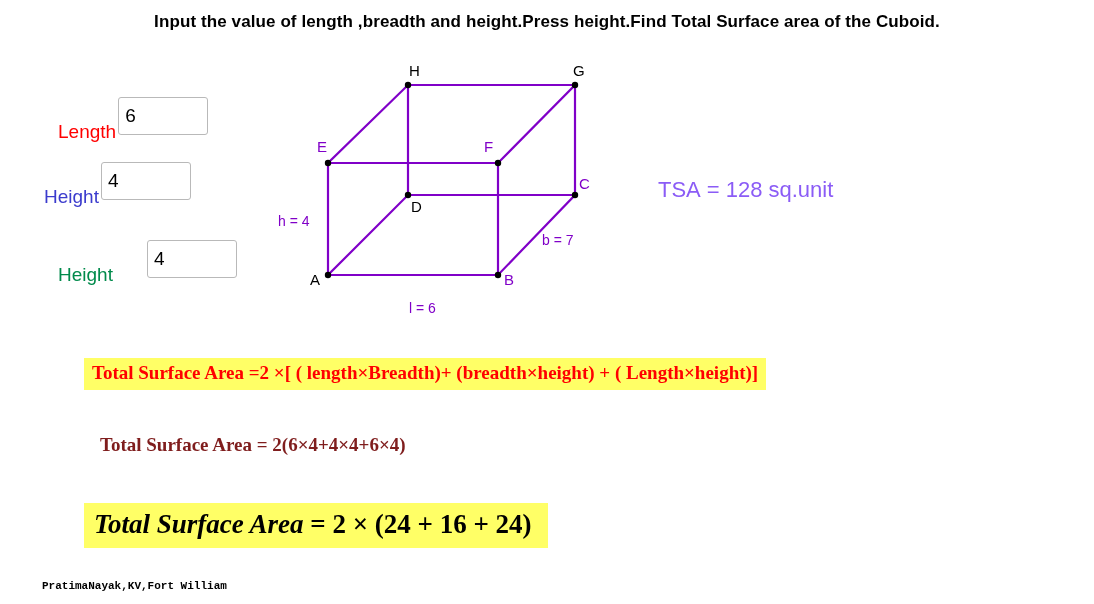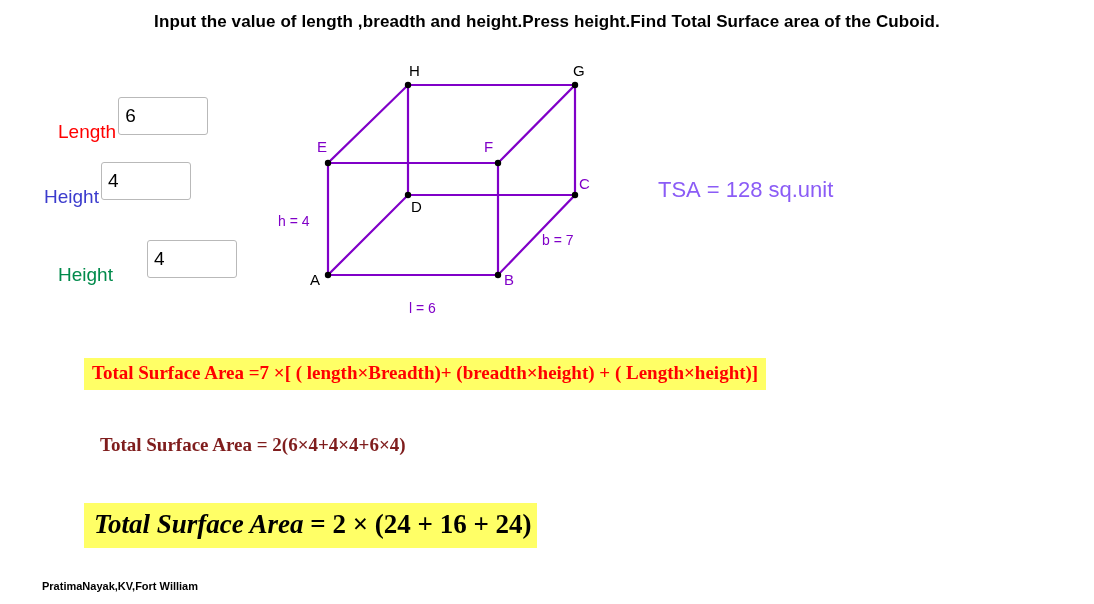--- a/index.html
+++ b/index.html
@@ -105,37 +105,37 @@
     top: 434px;
     font-family: "Liberation Serif", serif;
     font-weight: bold;
     font-size: 19px;
     color: #7f1d1d;
     white-space: nowrap;
   }
   #formula-final {
     left: 84px;
     top: 503px;
-    padding: 6px 5px 8px 10px;
+    padding: 6px 16px 8px 10px;
     font-family: "Liberation Serif", serif;
     font-style: italic;
     font-weight: bold;
     font-size: 27px;
     color: #000000;
   }
   #formula-final .nonital { font-style: normal; }
 
   #credit {
     position: absolute;
     left: 42px;
     top: 580px;
     font-size: 11px;
     font-weight: bold;
     color: #000000;
-    font-family: Liberation Sans, sans-serif;
+    font-family: Liberation Mono, monospace;
   }
 </style>
 </head>
 <body>
 
 <div id="title">Input the value of length ,breadth and height.Press height.Find Total  Surface area of the Cuboid.</div>
 
 <div class="input-row" id="row-length">
   <span class="input-label" id="label-length">Length</span>
   <input class="input-box" id="input-length" type="text" value="6" style="">
@@ -187,21 +187,21 @@
   <div style="position:absolute;left:224px;top:83px;font-size:15px;color:#8000c8;">F</div>
   <div style="position:absolute;left:313px;top:7px;font-size:15px;color:#000;">G</div>
   <div style="position:absolute;left:149px;top:7px;font-size:15px;color:#000;">H</div>
 
   
   <div style="position:absolute;left:149px;top:221px;font-size:14px;color:#8000c8;margin-top:24px;">l = 6</div>
   <div style="position:absolute;left:282px;top:177px;font-size:14px;color:#8000c8;">b = 7</div>
   <div style="position:absolute;left:18px;top:158px;font-size:14px;color:#8000c8;">h = 4</div>
 </div>
 
-<div class="hl" id="formula-main">Total  Surface   Area =7 ×[ ( length×Breadth)+ (breadth×height) + ( Length×height)]</div>
+<div class="hl" id="formula-main">Total  Surface   Area =2 ×[ ( length×Breadth)+ (breadth×height) + ( Length×height)]</div>
 
 <div id="formula-sub">Total Surface Area = 2(6×4+4×4+6×4)</div>
 
 <div class="hl" id="formula-final">
   <span>Total Surface Area</span>
   <span class="nonital">= 2 × (24 + 16 + 24)</span>
 </div>
 
 <div id="credit">PratimaNayak,KV,Fort William</div>
 

